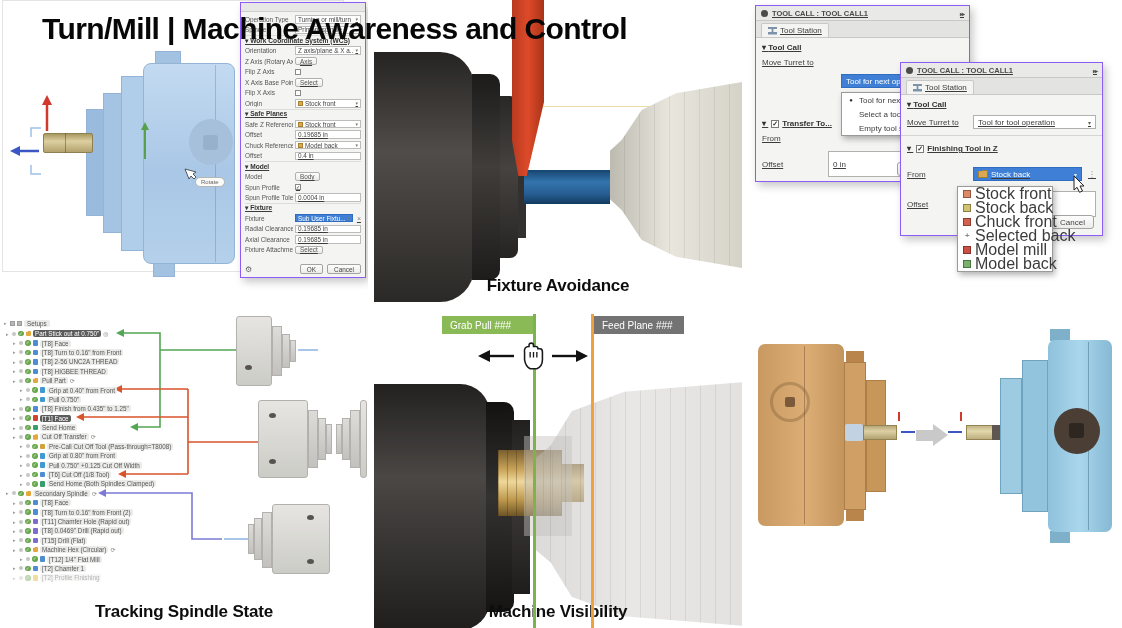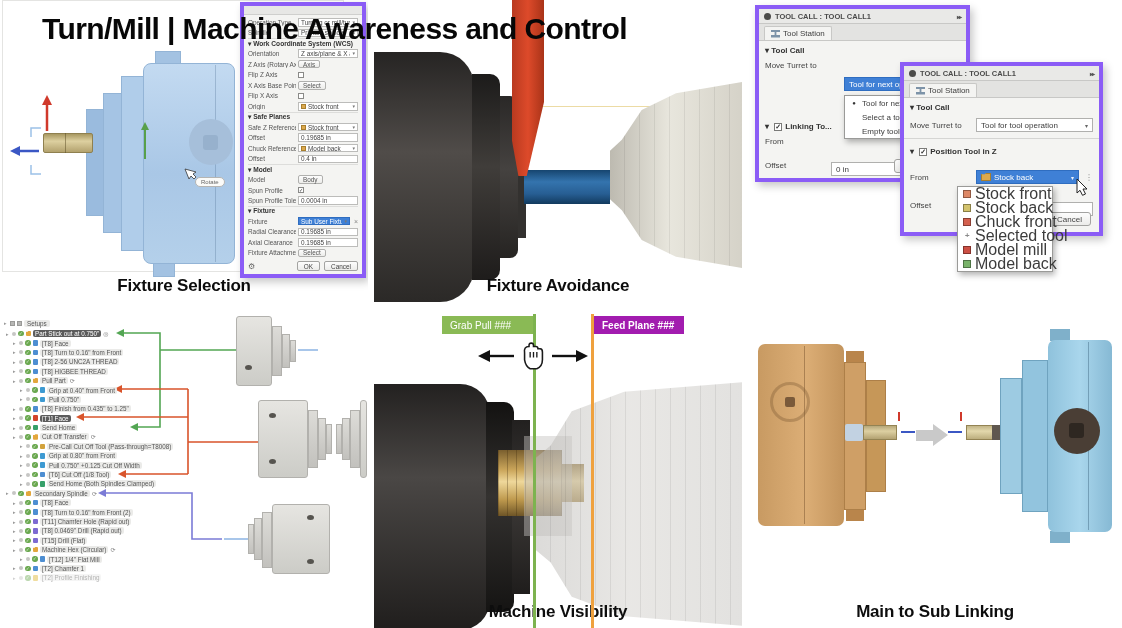--- a/index.html
+++ b/index.html
@@ -11,42 +11,42 @@
   #p3 { left:748px; top:0; width:374px; height:302px; }
   #p4 { left:0; top:308px; width:368px; height:320px; }
   #p5 { left:374px; top:308px; width:368px; height:320px; }
   #p6 { left:748px; top:308px; width:374px; height:320px; }
   .caption { position:absolute; bottom:6px; left:0; width:100%; text-align:center;
              font-weight:bold; font-size:17px; color:#0d0d0d; letter-spacing:-0.2px; }
   .page-title { position:absolute; left:42px; top:12px; z-index:30; font-weight:bold;
                 font-size:30px; letter-spacing:-0.6px; color:#070707; }
 
   
-  .fdlg { position:absolute; background:#f4f4f2; border:4px solid #8b5cf6;
-          box-shadow:3px 4px 8px rgba(0,0,0,.22); font-size:8px; color:#3c3c3c; }
+  .fdlg { position:absolute; background:#f4f4f2; border:1px solid #8b5cf6;
+          box-shadow:3px 4px 8px rgba(0,0,0,.22); font-size:8px; color:#3c3c3c;text-decoration:underline; }
   .fdlg-header { height:15px; background:#e9e9e7; border-bottom:1px solid #c8c8c6;
                  display:flex; align-items:center; gap:4px; padding:0 5px; color:#4a4a4a;
                  font-weight:bold; font-size:7.5px; }
   .op-dot { width:7px; height:7px; border-radius:50%; background:#4b4b49; flex:none; }
   .hdr-sp { flex:1; }
   .ff-icon { color:#555; font-size:6px; letter-spacing:-1px; }
   .fdlg-tabbar { height:17px; background:#e3e3e1; border-bottom:1px solid #c8c8c6; display:flex; align-items:flex-end; }
   .fdlg-tab { background:#f4f4f2; border:1px solid #c8c8c6; border-bottom:none; margin-left:5px;
               height:14px; padding:0 6px; display:flex; align-items:center; gap:3px; border-radius:2px 2px 0 0; }
   .tab-ico { width:9px; height:8px; background:#7d93a8; clip-path:polygon(0 0,100% 0,100% 30%,60% 30%,60% 70%,100% 70%,100% 100%,0 100%,0 70%,40% 70%,40% 30%,0 30%); }
   .fsec { font-weight:bold; padding:5px 6px 3px 6px; color:#333; }
   .frow { display:flex; align-items:center; padding:3px 6px; gap:4px; }
   .flabel { width:62px; flex:none; color:#444; }
   .fdd { flex:1; background:#fff; border:1px solid #b0b0ae; height:14px; display:flex;
          align-items:center; padding:0 4px; gap:3px; justify-content:space-between; }
   .fdd.blue { background:#3f80d6; border-color:#2f6dc0; color:#fff; }
   .fdd .care { color:#666; font-size:6px; }
   .fdd.blue .care { color:#e8f0fa; }
   .finput { flex:1; background:#fff; border:1px solid #b0b0ae; height:14px; display:flex;
-            align-items:center; padding:0 4px;margin-top:8px; }
+            align-items:center; padding:12px 4px; }
   .fdivider { height:1px; background:#d5d5d3; margin:3px 0; }
   .fcb { width:8px; height:8px; border:1px solid #7a7a78; background:#fff; display:inline-flex;
          align-items:center; justify-content:center; font-size:7px; color:#333; margin:0 3px; }
   .fbtn { background:linear-gradient(#fdfdfd,#ececea); border:1px solid #a3a3a1; border-radius:3px;
           padding:0 8px; height:14px; display:inline-flex; align-items:center; color:#444; font-size:8px; }
   .fmenu { position:absolute; background:#fff; border:1px solid #9a9a98; box-shadow:2px 3px 6px rgba(0,0,0,.3); }
   .fmenu-item { height:14px; display:flex; align-items:center; gap:4px; padding:0 5px; color:#3c3c3c; white-space:nowrap; }
   .radio { width:8px; font-size:6px; color:#333; text-align:center; }
   .opt-ico { width:8px; height:8px; border:1px solid rgba(0,0,0,.35); flex:none; font-size:8px; line-height:7px; text-align:center; }
   .opt-ico.xh { border:none; font-weight:bold; }
@@ -150,21 +150,21 @@
   .ghost { position:absolute; left:162px; top:74px; width:210px; height:244px;
     background:linear-gradient(90deg,rgba(186,184,180,.5),rgba(216,214,210,.58) 45%,rgba(198,196,192,.5));
     clip-path:polygon(0 31%,7% 26%,17% 12%,42% 4%,100% 0,100% 100%,42% 96%,17% 88%,7% 74%,0 69%); }
   .ghost-nose { position:absolute; left:150px; top:128px; width:48px; height:100px; background:rgba(196,194,190,.45); }
   .vline { position:absolute; top:6px; bottom:0; width:3px; z-index:6; }
   .vline.green { left:159px; background:#7db34f; }
   .vline.orange { left:217px; background:#efa13e; }
   .plane-label { position:absolute; top:8px; height:18px; display:flex; align-items:center; padding:0 8px;
                  color:#fff; font-size:10px; z-index:7; }
   .plane-label.grab { left:68px; width:91px; background:#8aba55; }
-  .plane-label.feed { left:220px; width:90px; background:#a21caf;font-weight:bold; }
+  .plane-label.feed { left:220px; width:90px; background:#737373; }
   .hand { position:absolute; left:146px; top:34px; width:27px; height:29px; z-index:8; }
   .drag-arrows { position:absolute; left:0; top:0; z-index:8; }
 
   
   .t-body { position:absolute; left:10px; top:36px; width:86px; height:182px; border-radius:7px;
             background:linear-gradient(90deg,#c89a62,#dcae76 55%,#c3945c); }
   .t-seam { position:absolute; left:56px; top:38px; width:1px; height:178px; background:rgba(110,75,40,.45); }
   .t-hub { position:absolute; left:22px; top:74px; width:40px; height:40px; border-radius:50%; border:3px solid rgba(120,85,50,.35); }
   .t-hubsq { position:absolute; left:37px; top:89px; width:10px; height:10px; background:#7a5a3a; border-radius:2px; }
   .t-j1 { position:absolute; left:96px; top:54px; width:22px; height:148px; background:#cf9f66; border:1px solid #ad7f48; }
@@ -339,21 +339,20 @@
             <span class="sd-chip">Select</span>
           </div>
         </div>
       <div class="sd-footer">
         <span class="gear">⚙</span>
         <span class="sd-btn primary">OK</span>
         <span class="sd-btn">Cancel</span>
       </div>
     </div>
 
-    <div class="caption">Fixture Selection</div>
   </div>
 
   <div class="panel" id="p2">
     <div class="p2shape d1"></div>
     <div class="p2shape d2"></div>
     <div class="p2shape d3"></div>
     <div class="p2shape d4"></div>
     <div class="p2shape yline"></div>
     <div class="p2shape bluebar"></div>
     <div class="p2shape redtool"></div>
@@ -393,21 +392,21 @@
           </div>
           <div class="fmenu-item">
             <i class="radio"></i>
             <span>Select a tool</span>
           </div>
           <div class="fmenu-item">
             <i class="radio"></i>
             <span>Empty tool s...</span>
           </div>
         </div>
-      <div class="fsec" style="margin-top:44px;">▾ <span class="fcb">✓</span><span>Linking To...</span></div>
+      <div class="fsec" style="margin-top:44px;">▾ <span class="fcb">✓</span><span>Transfer To...</span></div>
       <div class="frow">
         <span class="flabel">From</span>
       </div>
       <div class="frow" style="margin-top:2px;">
         <span class="flabel">Offset</span>
         <span class="finput" style="max-width:86px;">0 in</span>
       </div>
       <div class="footer-right" style="right:42px; bottom:5px;">
         <span class="fbtn">OK</span>
       </div>
@@ -428,21 +427,21 @@
       </div>
       <div class="fsec">▾ <span>Tool Call</span></div>
       <div class="frow">
         <span class="flabel">Move Turret to</span>
         <span class="fdd">
           <span>Tool for tool operation</span>
           <span class="care">▾</span>
         </span>
       </div>
       <div class="fdivider"></div>
-      <div class="fsec">▾ <span class="fcb">✓</span><span>Position Tool in Z</span></div>
+      <div class="fsec">▾ <span class="fcb">✓</span><span>Finishing Tool in Z</span></div>
       <div class="frow" style="margin-top:8px;">
         <span class="flabel">From</span>
         <span class="fdd blue">
           <span style="display:flex;align-items:center;gap:3px;">
             <span class="folder-ico"></span>
             <span>Stock back</span>
           </span>
           <span class="care">▾</span>
         </span>
         <span class="vdots">⋮</span>
@@ -467,21 +466,21 @@
         <div class="fmenu-item">
           <i class="opt-ico" style="background: rgb(211, 195, 109);"></i>
           <span>Stock back</span>
         </div>
         <div class="fmenu-item">
           <i class="opt-ico" style="background: rgb(212, 96, 78);"></i>
           <span>Chuck front</span>
         </div>
         <div class="fmenu-item">
           <i class="opt-ico xh" style="color: rgb(138, 138, 138);">+</i>
-          <span>Selected tool</span>
+          <span>Selected back</span>
         </div>
         <div class="fmenu-item">
           <i class="opt-ico" style="background: rgb(204, 79, 68);"></i>
           <span>Model mill</span>
         </div>
         <div class="fmenu-item">
           <i class="opt-ico" style="background: rgb(121, 179, 106);"></i>
           <span>Model back</span>
         </div>
       </div>
@@ -728,20 +727,21 @@
     <div class="gchuck" style="left:360px;top:92px;width:7px;height:78px;"></div>
 
     <div class="gjaw" style="left:248px;top:216px;width:6px;height:30px;"></div>
     <div class="gjaw" style="left:254px;top:210px;width:8px;height:42px;"></div>
     <div class="gjaw" style="left:262px;top:204px;width:10px;height:56px;"></div>
     <div class="gchuck" style="left:272px;top:196px;width:58px;height:70px;">
         <span class="bolt" style="left:34px;top:10px;"></span>
         <span class="bolt" style="left:34px;top:54px;"></span>
       </div>
 
+    <div class="caption">Tracking Spindle State</div>
   </div>
 
   <div class="panel" id="p5">
     <div class="k1"></div>
     <div class="k2"></div>
     <div class="k3"></div>
     <div class="g1"></div>
     <div class="g2"></div>
     <div class="ghost-nose"></div>
     <div class="ghost">
@@ -787,16 +787,15 @@
     <div class="rod-rd"></div>
     <div class="b-j2"></div>
     <div class="b-j1"></div>
     <div class="b-tab1"></div>
     <div class="b-tab2"></div>
     <div class="b-body"></div>
     <div class="b-seam"></div>
     <div class="b-hub"></div>
     <div class="b-hubsq"></div>
 
-    <div class="caption">Main to Sub Linking</div>
   </div>
 
 </div>
 
 </body></html>

